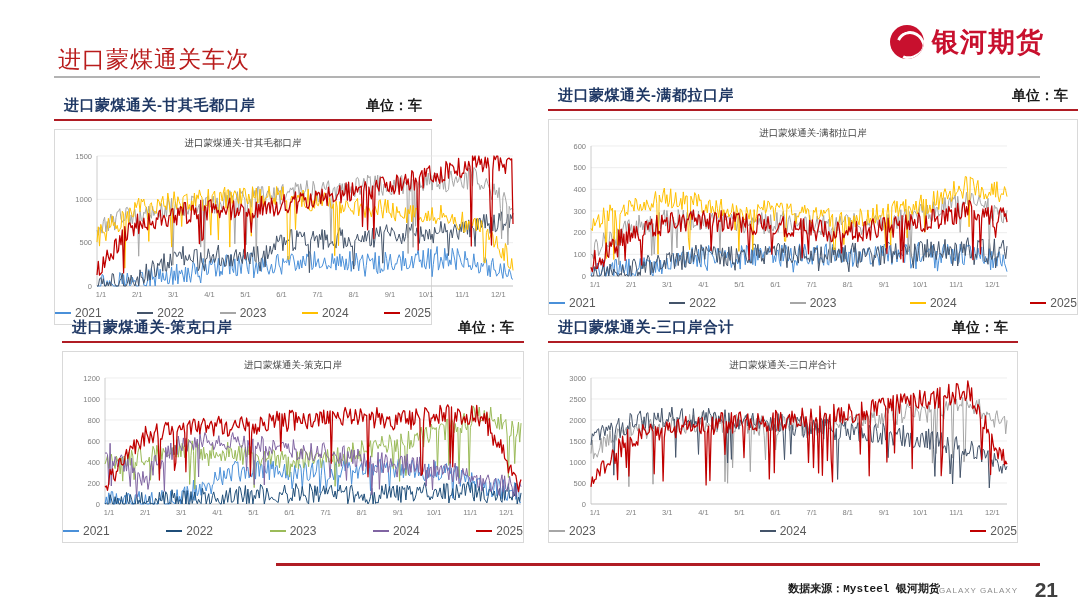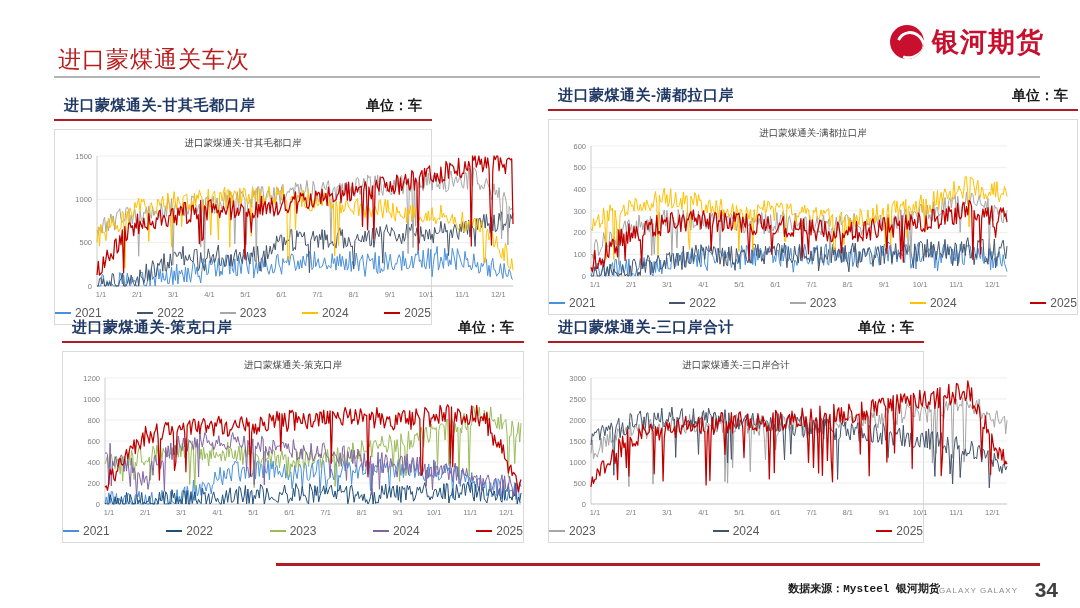--- a/index.html
+++ b/index.html
@@ -341,21 +341,21 @@
           <span>2024</span>
         </div>
         <div class="legend-item">
           <span class="legend-swatch" style="background: rgb(192, 0, 0);"></span>
           <span>2025</span>
         </div>
       </div>
   </div>
 </div>
 
-<div class="panel" style="left:548px; top:318px; width:376px;">
+<div class="panel" style="left:548px; top:318px; width:470px;">
   <div class="panel-head">
     <span class="panel-title">进口蒙煤通关-三口岸合计</span>
     <span class="panel-unit">单位：车</span>
   </div>
   <div class="chart-box tall">
     <div class="chart-caption">进口蒙煤通关-三口岸合计</div>
     <div class="plot" id="plot-3">
         <svg width="468" height="190">
           <line x1="42" x2="458" y1="152" y2="152" class="gridline"></line>
           <text x="37" y="154.6" text-anchor="end" class="tick">0</text>
@@ -403,13 +403,13 @@
           <span class="legend-swatch" style="background: rgb(192, 0, 0);"></span>
           <span>2025</span>
         </div>
       </div>
   </div>
 </div>
 
 <div class="footer-rule"></div>
 <div class="source">数据来源：Mysteel 银河期货</div>
 <div class="footer-brand">GALAXY GALAXY</div>
-<div class="page-num">34</div>
+<div class="page-num">21</div>
 
 </body></html>

